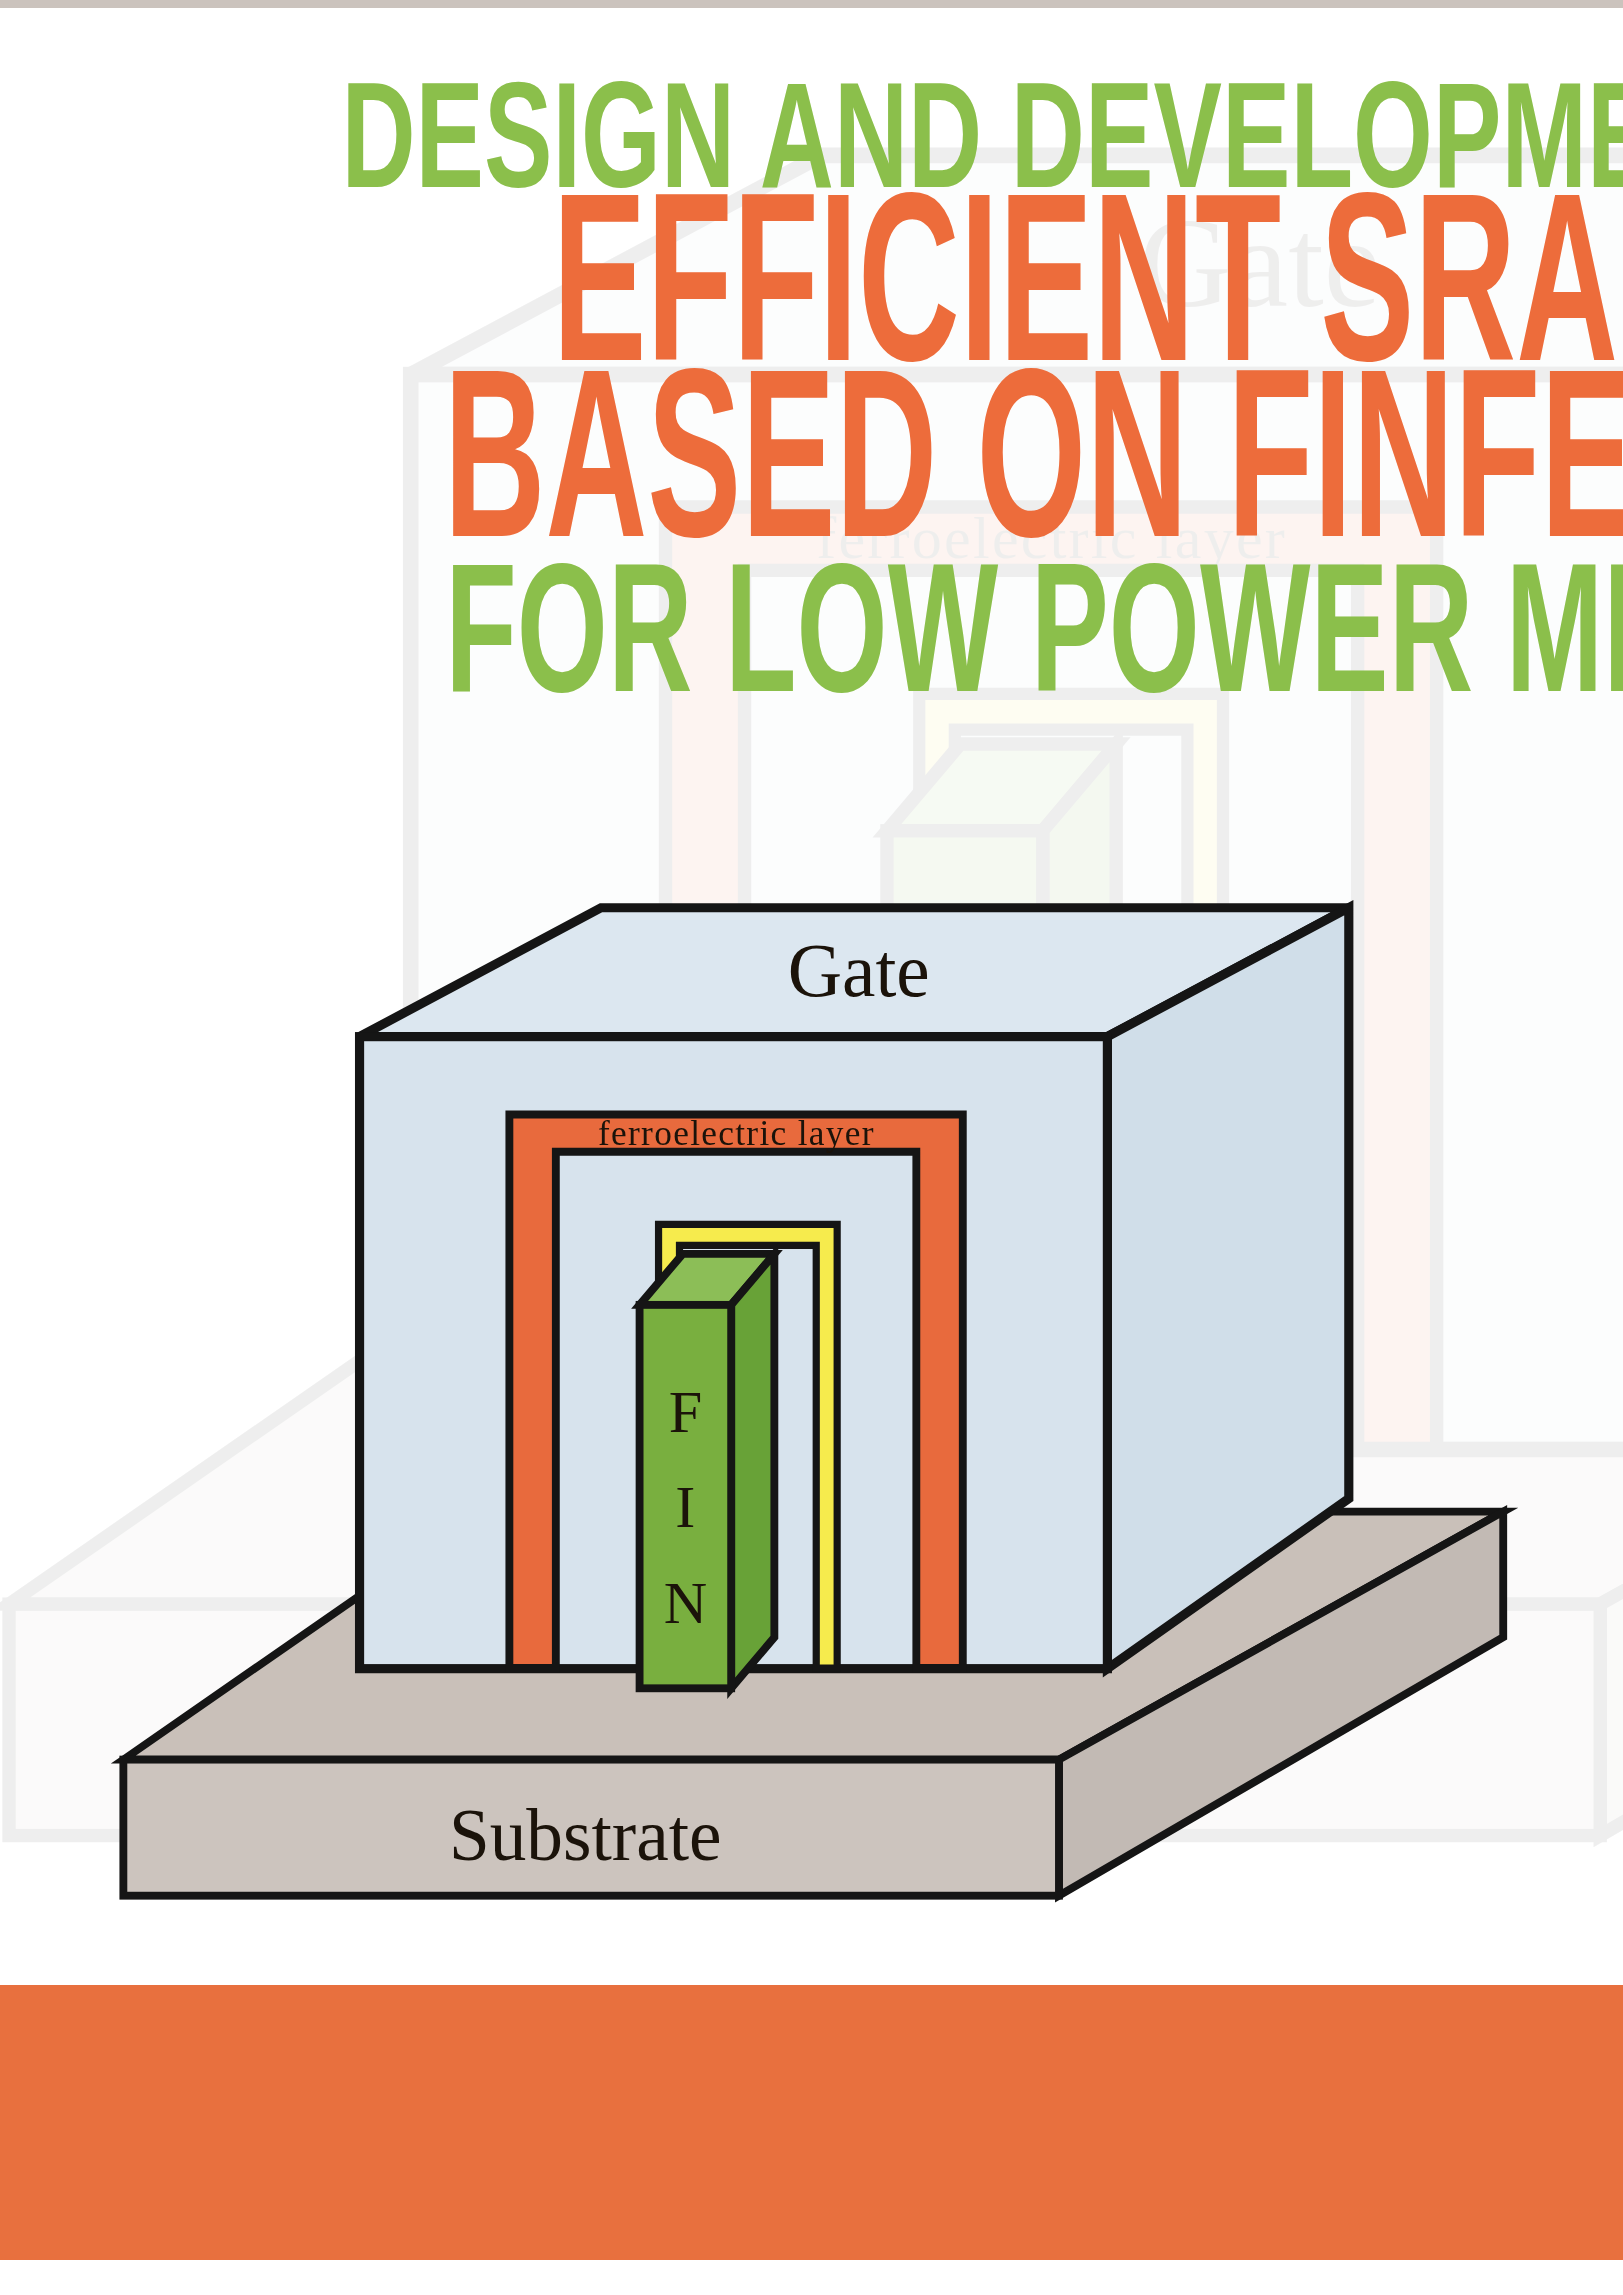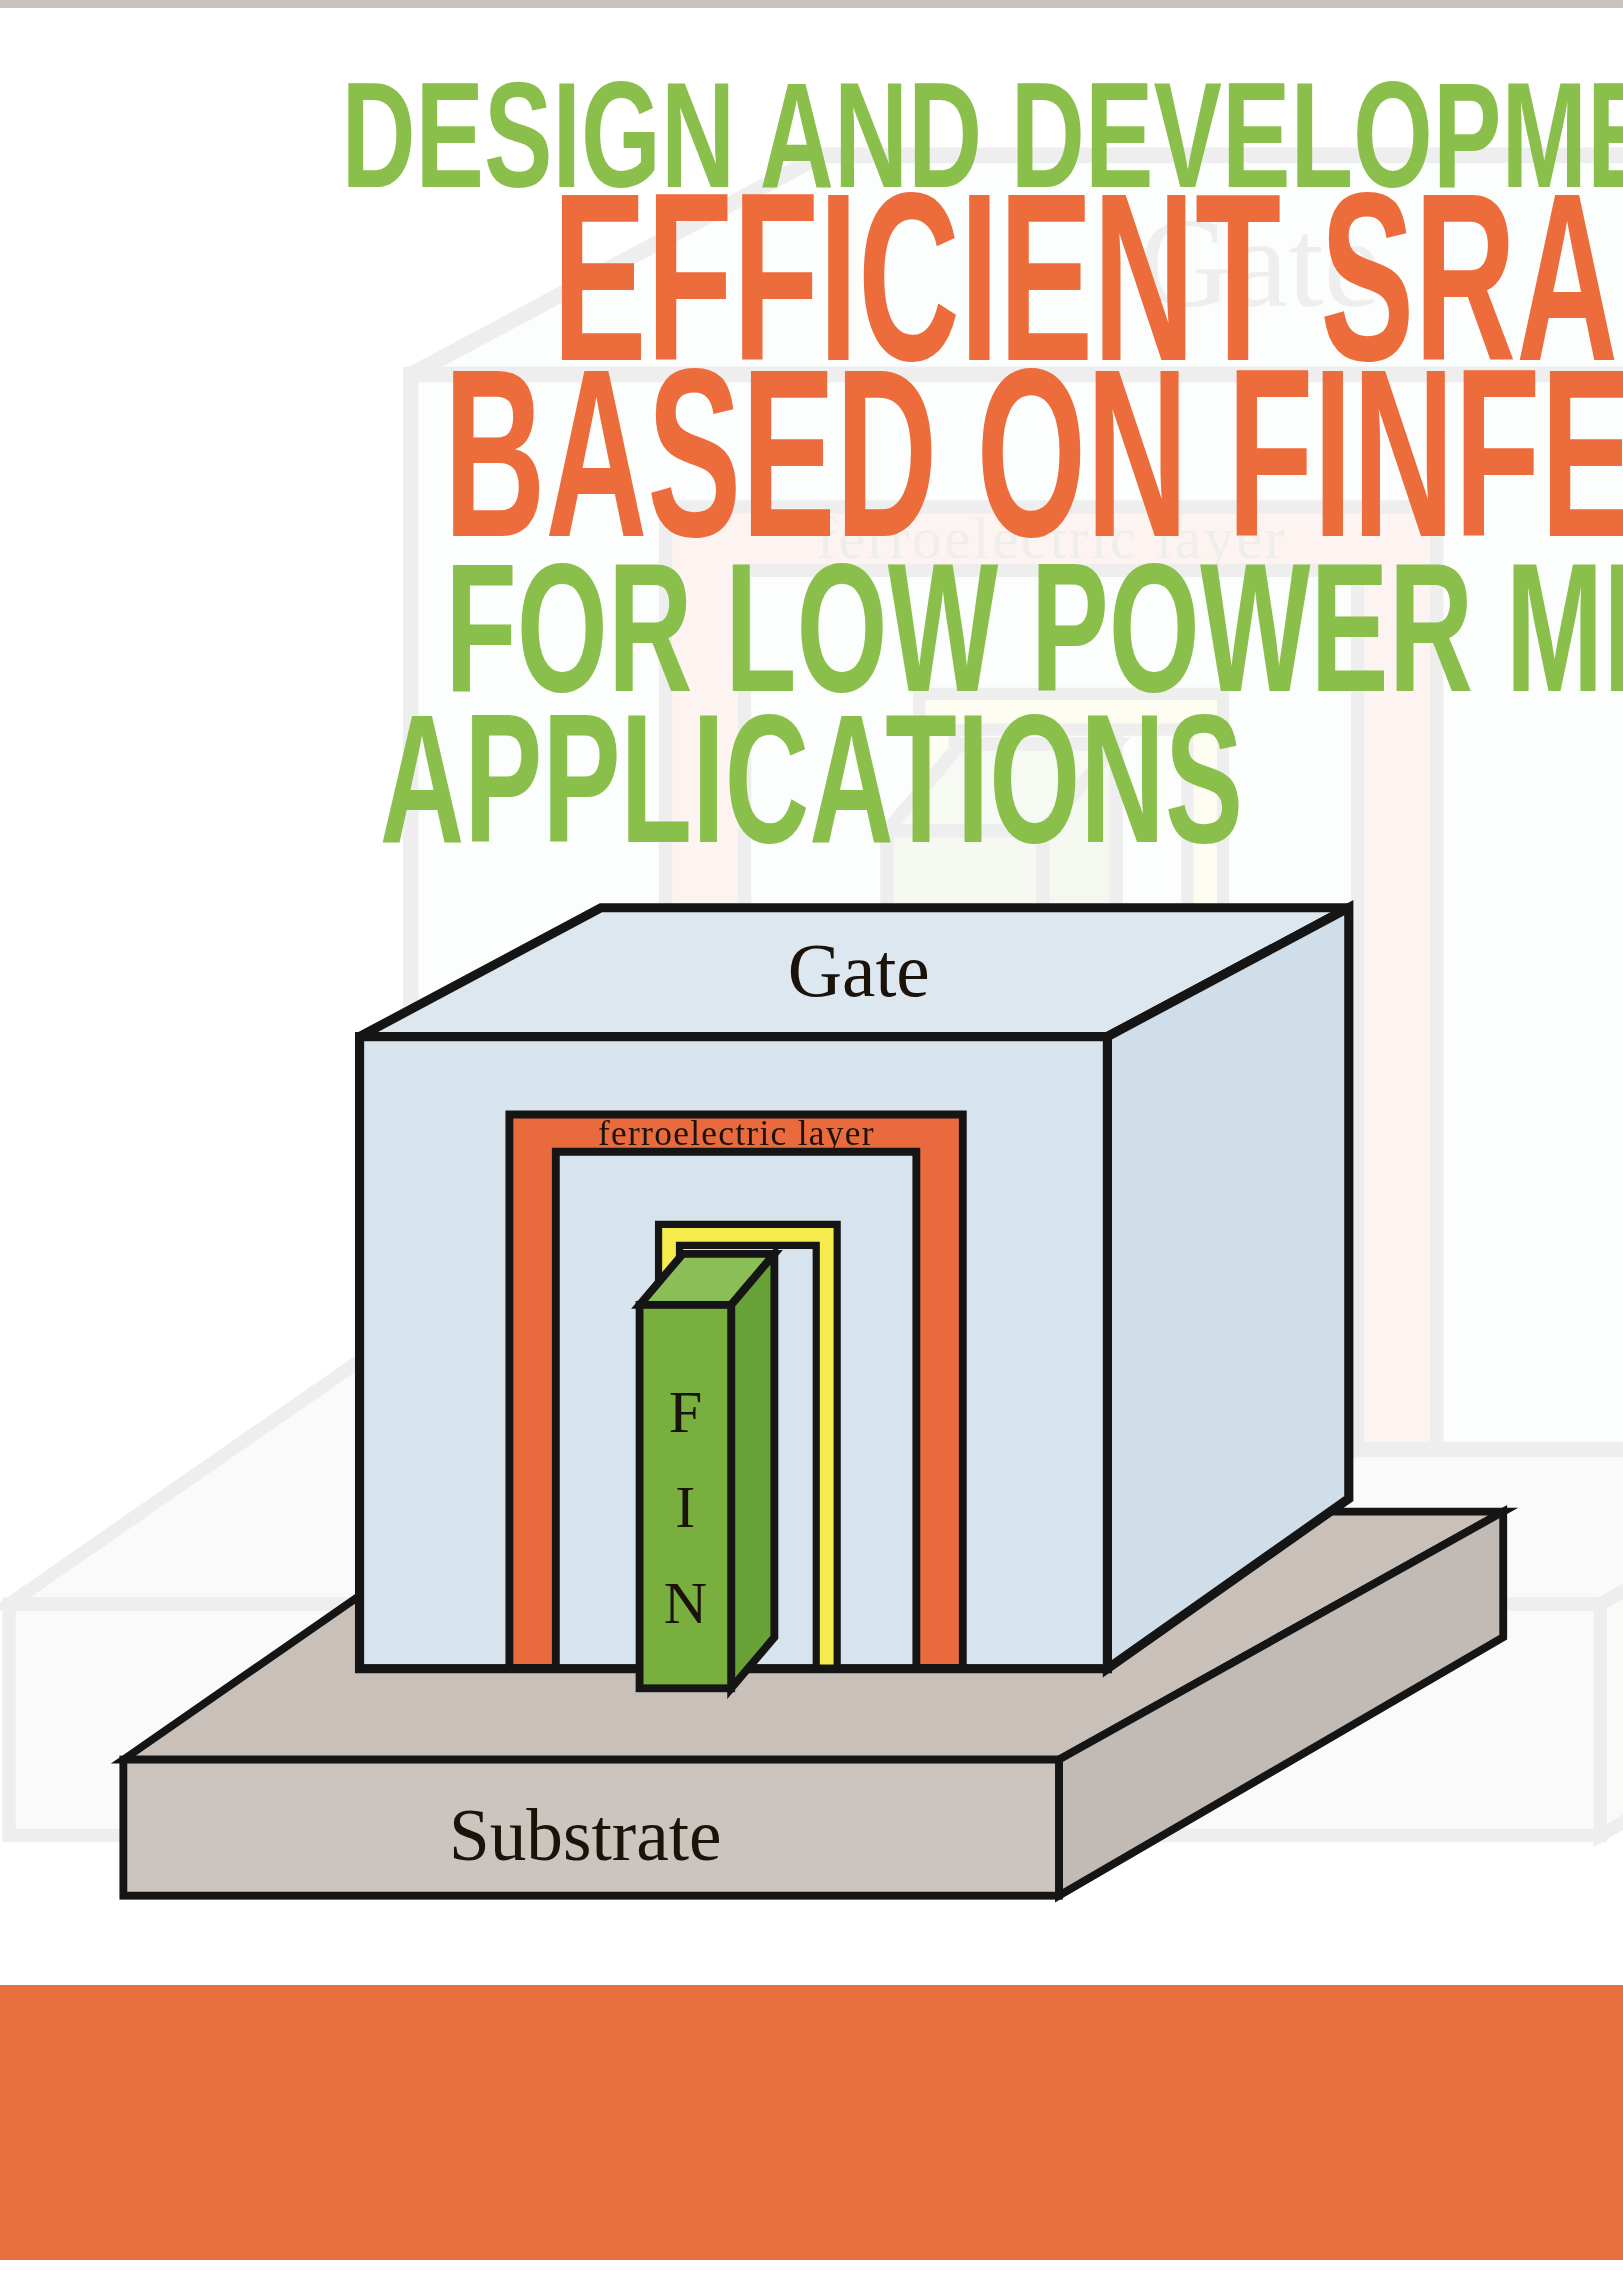--- a/index.html
+++ b/index.html
@@ -69,21 +69,20 @@
   <svg class="watermark" viewBox="0 0 2280 1640">
     <use href="#finfet"></use>
   </svg>
 
   <div class="top-strip" style="background: rgb(203, 195, 189);"></div>
 
   <div class="title-line t1" style="color: rgb(139, 191, 75);"><span>DESIGN AND DEVELOPMENT</span></div>
   <div class="title-line t2" style="color: rgb(237, 108, 59);"><span>EFFICIENT SRAM CELL</span></div>
   <div class="title-line t3" style="color: rgb(237, 108, 59);"><span>BASED ON FINFET</span></div>
   <div class="title-line t4" style="color: rgb(139, 191, 75);"><span>FOR LOW POWER MEMORY</span></div>
-  <div class="title-line t5" style="color: rgb(139, 191, 75);"><span>APPLICATIONS</span></div>
 
   <svg class="main-diagram" viewBox="0 0 2280 1640">
     <use href="#finfet"></use>
   </svg>
 
   <div class="footer-band" style="background: rgb(232, 112, 62);">
 
     
 
     

